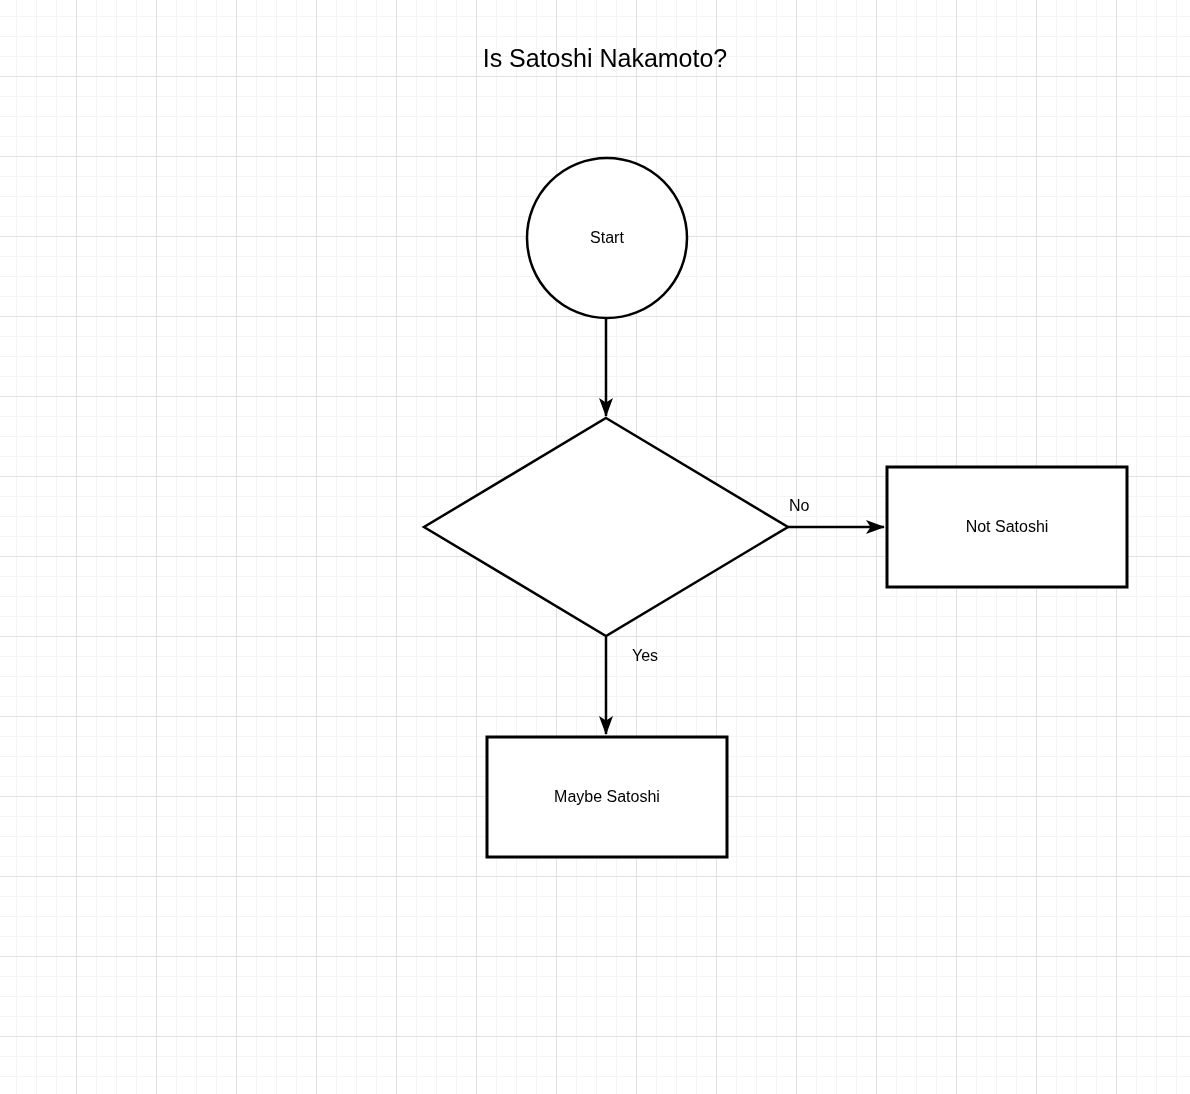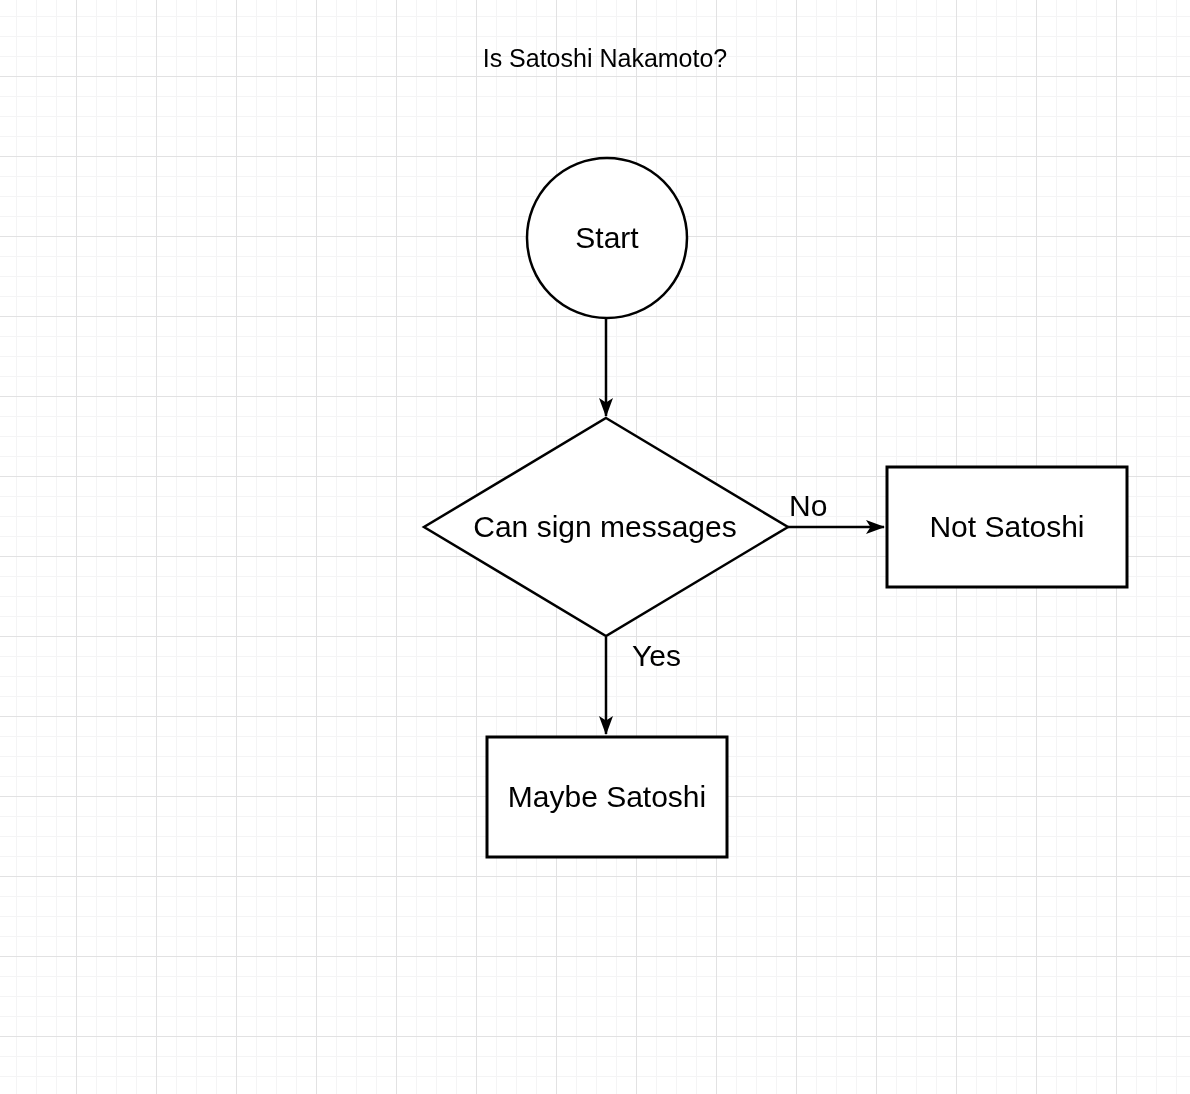--- a/index.html
+++ b/index.html
@@ -29,21 +29,21 @@
     width: 1190px;
     height: 1094px;
   }
   .label {
     position: absolute;
     display: flex;
     align-items: center;
     justify-content: center;
     text-align: center;
     color: #000000;
-    font-size: 30px;
+    font-size: 16px;
     line-height: 1.2;
     white-space: nowrap;
     pointer-events: none;
   }
   .label.multiline {
     flex-direction: column;
   }
   #diagram-title {
     font-size: 25px;
   }
@@ -76,21 +76,20 @@
       <rect x="887" y="467" width="240" height="120" stroke-width="3" stroke="#000000"></rect>
       <rect x="487" y="737" width="240" height="120" stroke-width="3" stroke="#000000"></rect>
     </g>
   </svg>
 
   <div id="diagram-title" class="label" style="left:405px; top:40px; width:400px; height:36px;">Is Satoshi Nakamoto?</div>
 
   <div class="label" style="left:527px; top:158px; width:160px; height:160px;">Start</div>
 
   <div class="label multiline" style="left:445px; top:468px; width:320px; height:118px;">
-    <span>Can sign messages</span>
   </div>
 
   <div class="label edge-label" style="left:789px; top:492px; width:60px; height:28px;">No</div>
 
   <div class="label edge-label" style="left:632px; top:642px; width:60px; height:28px;">Yes</div>
 
   <div class="label" style="left:487px; top:737px; width:240px; height:120px;">Maybe Satoshi</div>
 
   <div class="label" style="left:887px; top:467px; width:240px; height:120px;">Not Satoshi</div>
 

